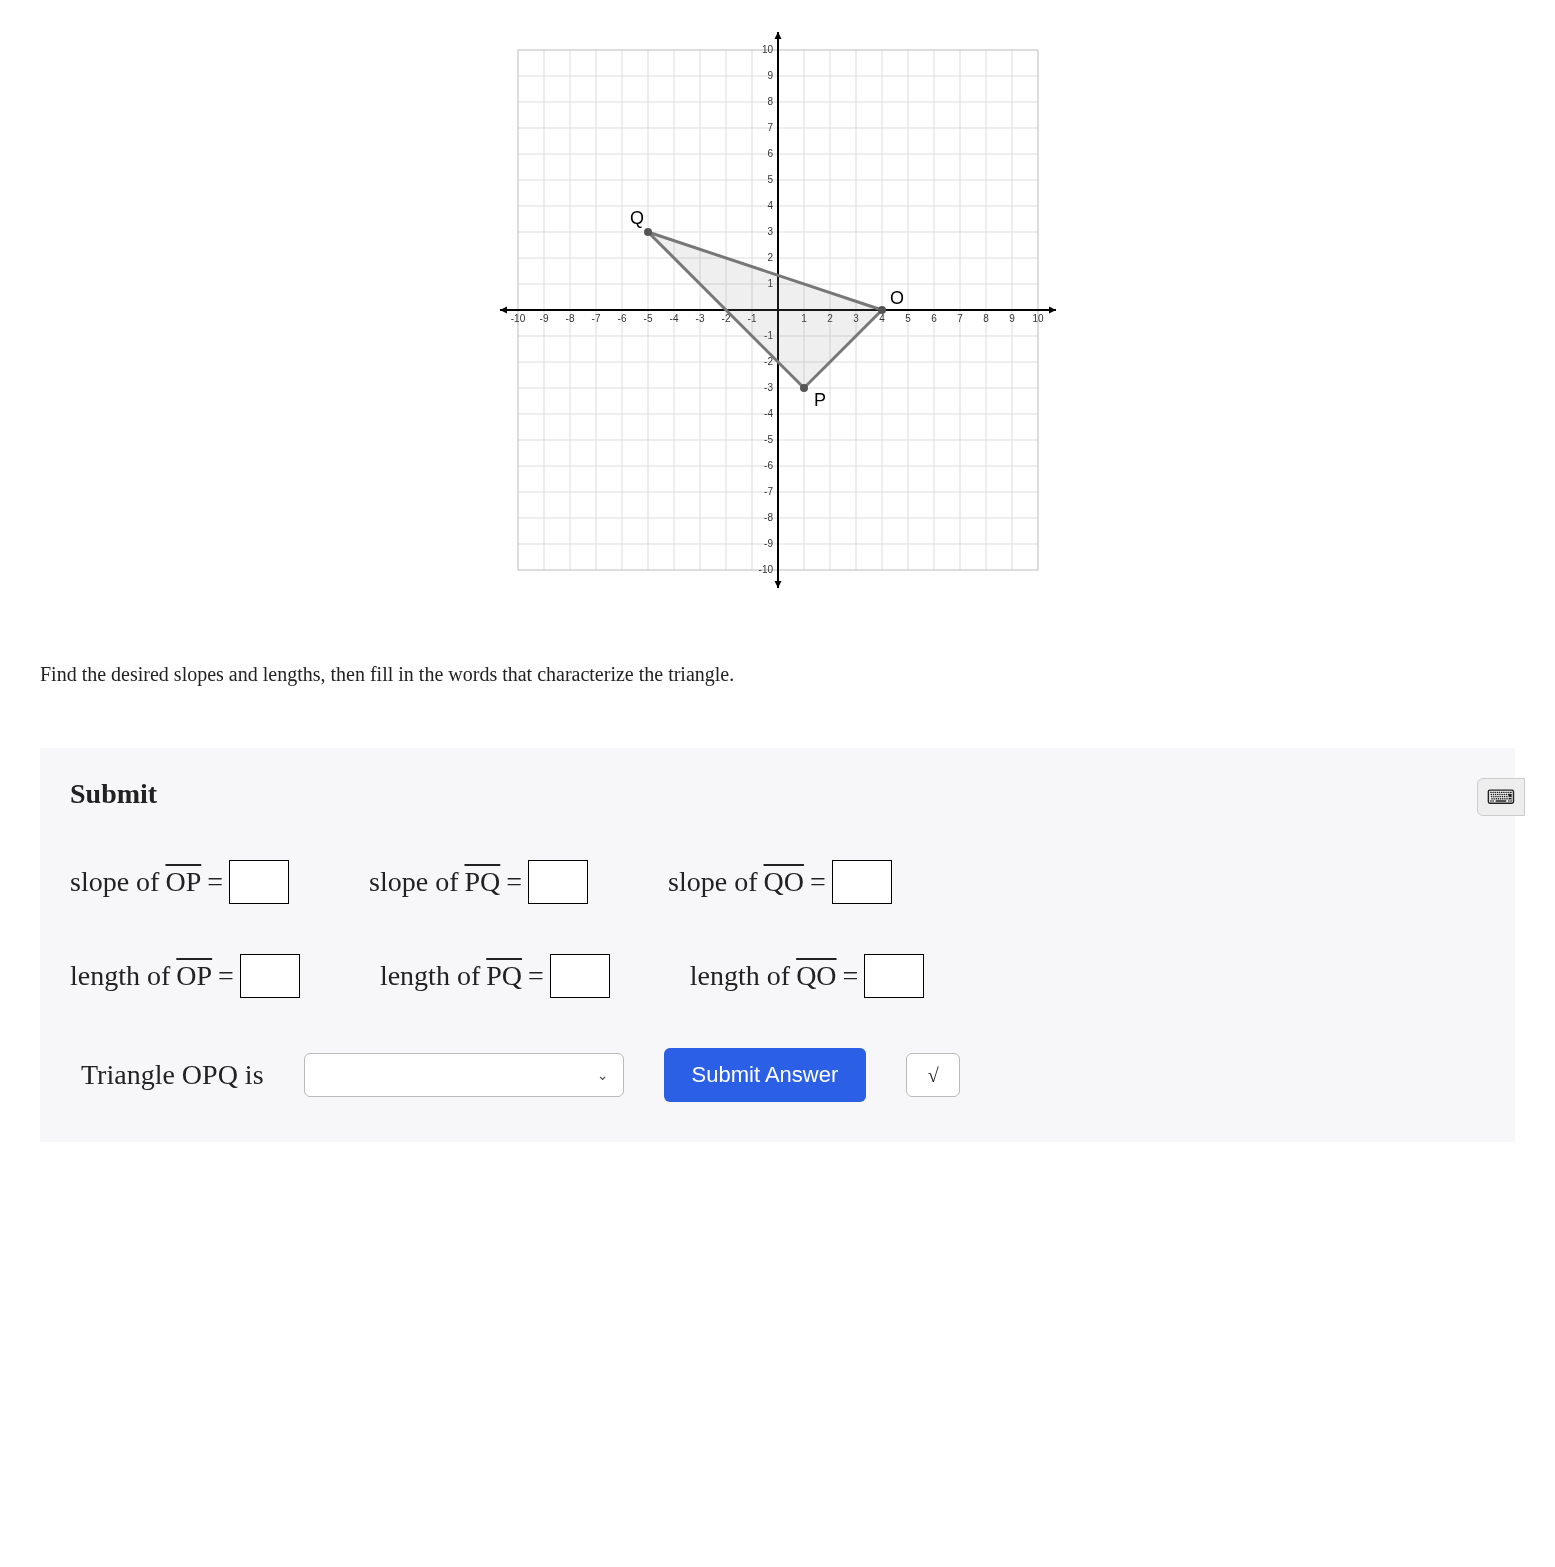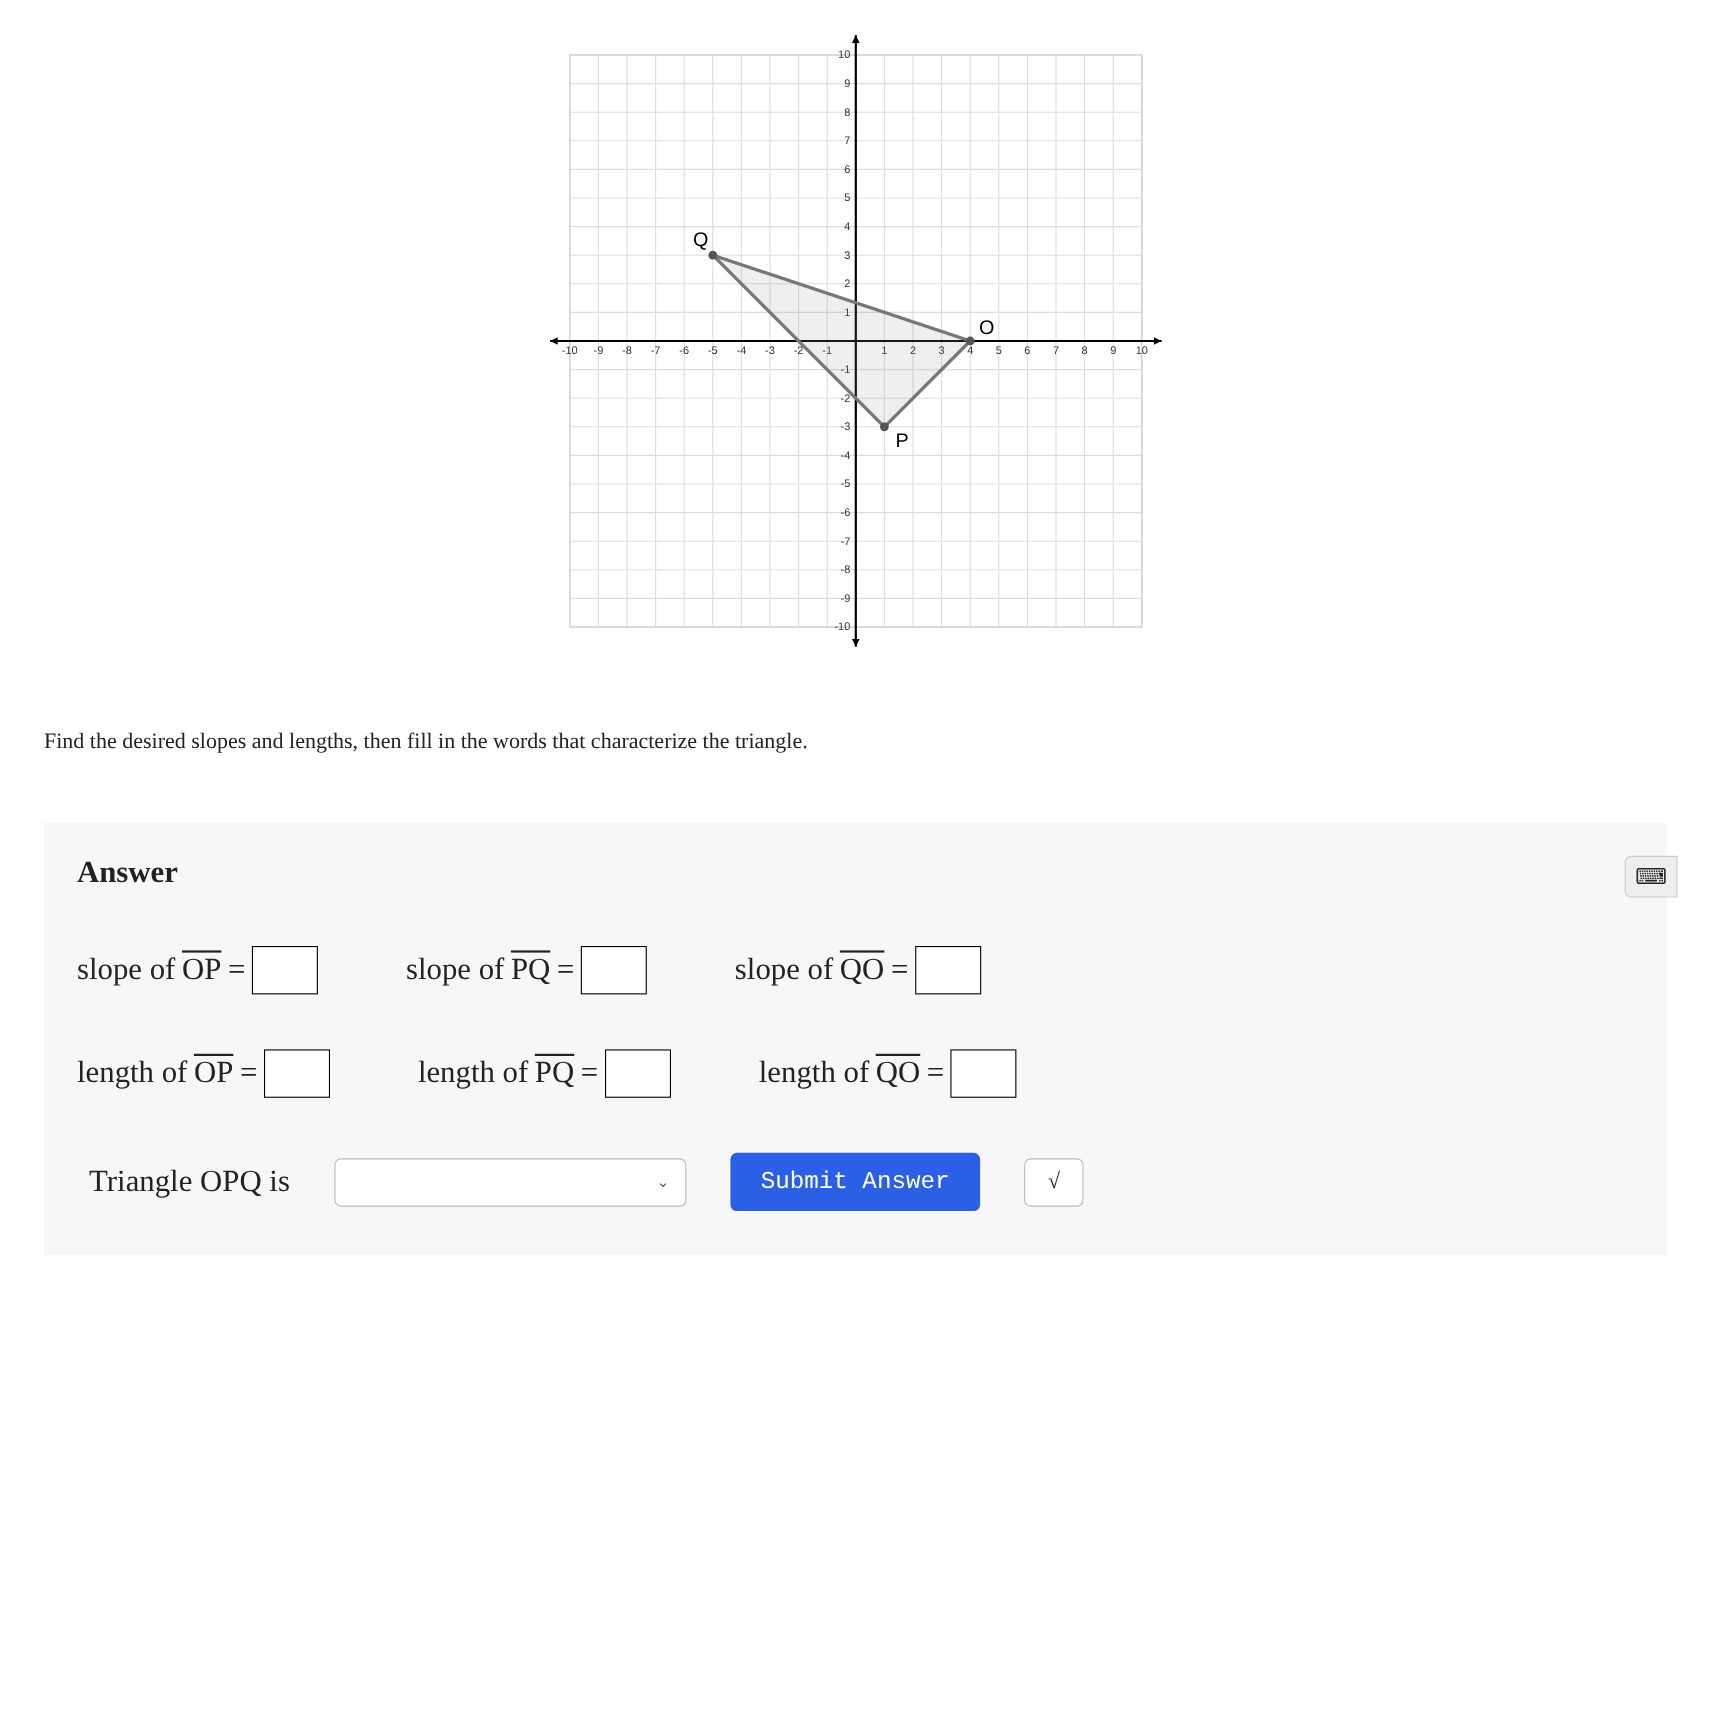--- a/index.html
+++ b/index.html
@@ -84,21 +84,21 @@
   .chev {
     font-size: 14px;
   }
   .submit-btn {
     background: #2a5fe6;
     color: #fff;
     border: none;
     border-radius: 6px;
     font-size: 22px;
     padding: 14px 28px;
-    font-family: Liberation Mono, monospace;
+    font-family: Liberation Sans, sans-serif;
     cursor: pointer;
   }
   .sqrt-btn {
     width: 54px;
     height: 44px;
     border: 1.5px solid #bbb;
     border-radius: 6px;
     background:#fff;
     display:flex;
     align-items:center;
@@ -225,21 +225,21 @@
       <text x="402" y="284" font-size="18" font-family="Georgia,serif" text-anchor="start" fill="#000">O</text>
     </svg>
 </div>
 
 <div class="instruction">Find the desired slopes and lengths, then fill in the words that characterize the triangle.</div>
 
 <div class="answer-section">
   <div class="kbd-btn">
     <span>⌨</span>
   </div>
-  <div class="answer-heading">Answer</div>
+  <div class="answer-heading">Submit</div>
 
   <div class="answer-rows">
     <div class="answer-row">
       <div class="field">
         <span>slope of </span>
         <span class="seg">OP</span>
         <span> = </span>
         <input class="box-input" style="">
       </div>
       <div class="field">

